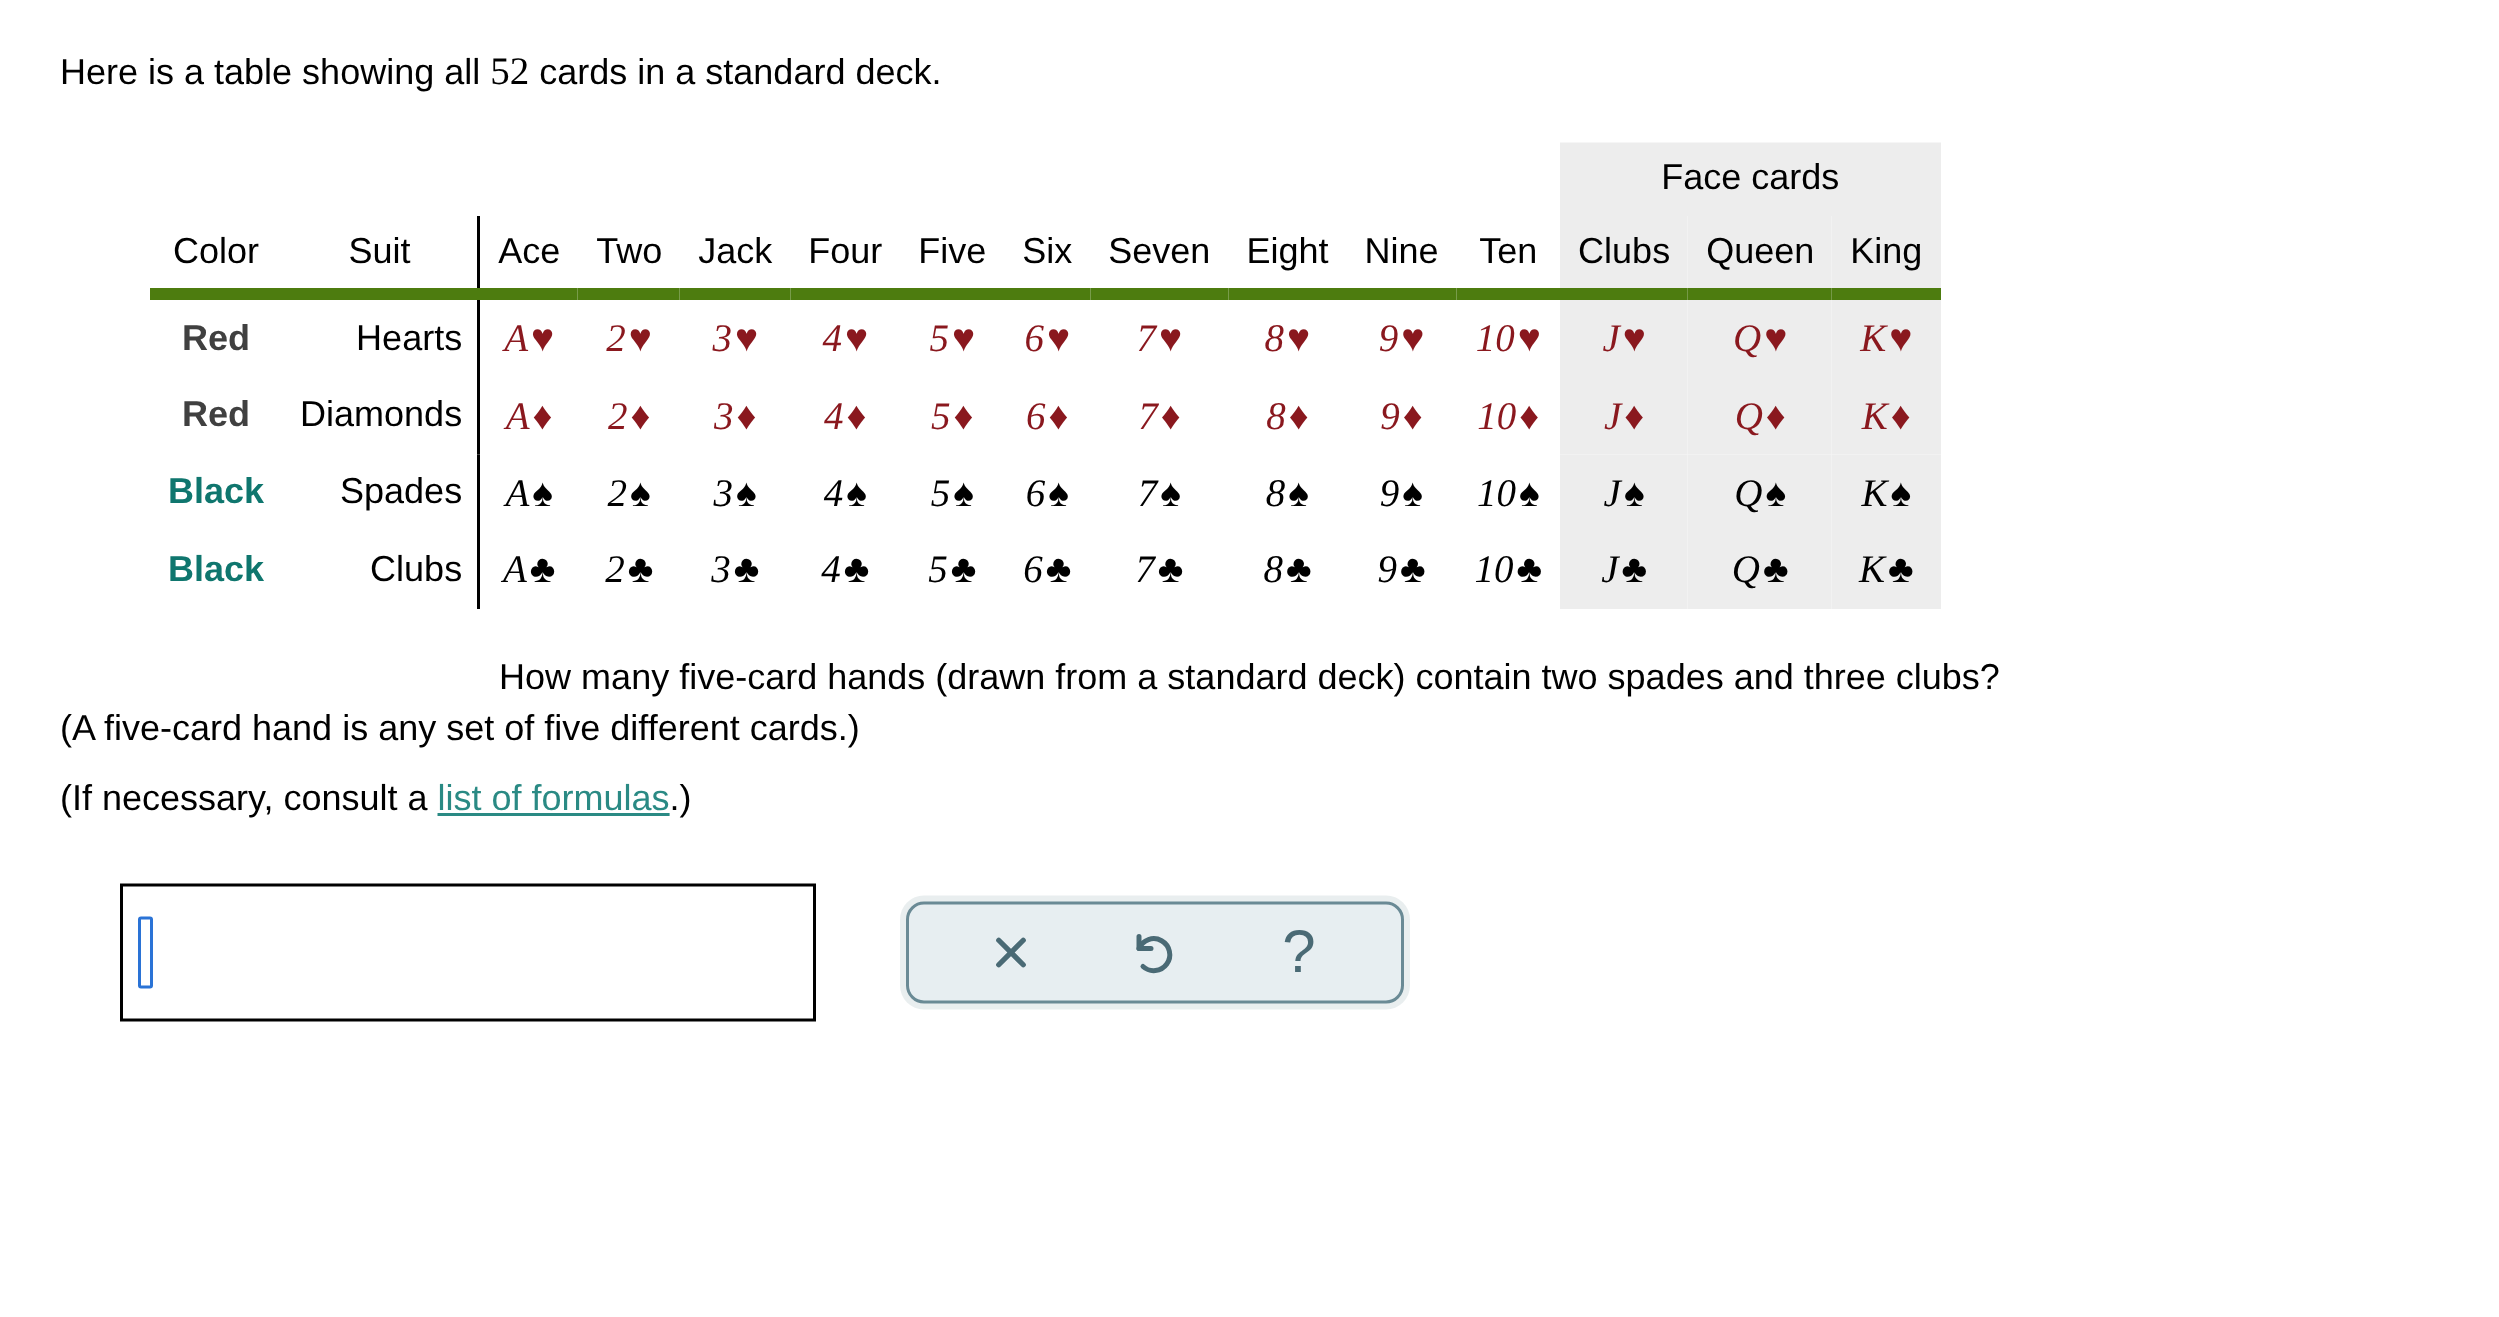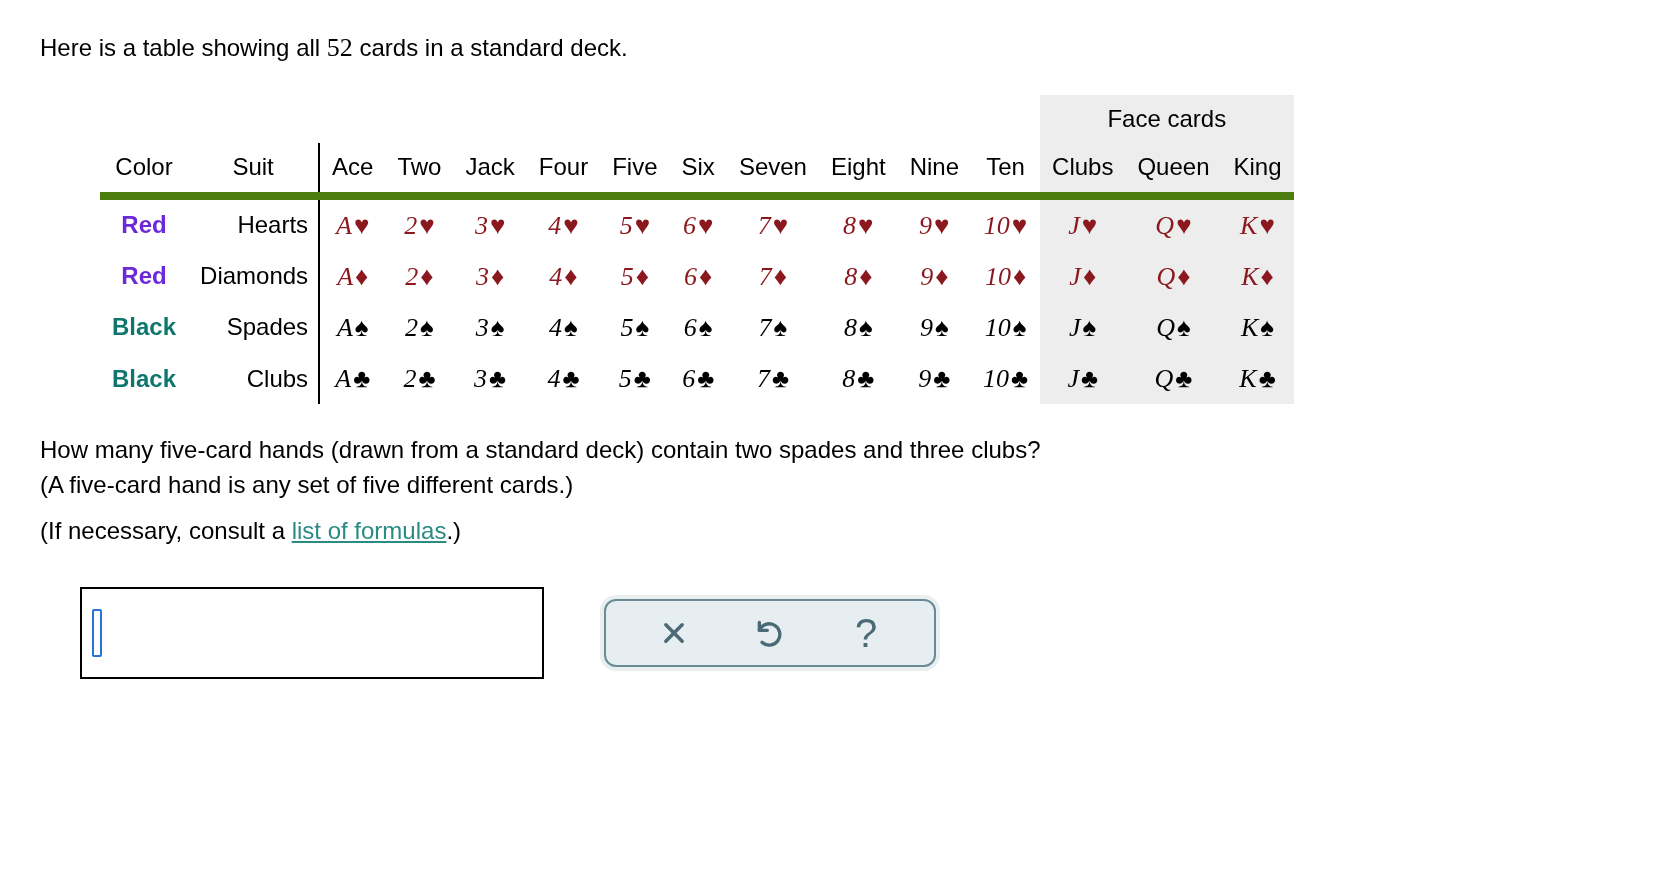--- a/index.html
+++ b/index.html
@@ -38,41 +38,41 @@
   .card-table tbody td.suit-cell  { text-align: right; padding-right: 10px; font-weight: normal; }
   .card-table thead tr.rank-header-row { border-bottom: 8px solid #4d7c0f; }
   .col-suit, .card-table tbody td.suit-cell { border-right: 2px solid #000; }
   .face-header {
     font-weight: bold;
     background: #ededed;
   }
   .card-table td.face-col, .card-table th.face-col {
     background: #ededed;
   }
-  .red-color { color: #6d28d9; }
+  .red-color { color: #404040; }
   .black-color { color: #0f766e; }
   .card-cell {
     font-weight: bold;
     white-space: nowrap;
   }
   .card-rank {
     font-family: "Times New Roman", serif;
     font-style: italic;
     font-size: 26px;
   }
   .card-suit-icon {
     font-style: normal;
     font-size: 26px;
     margin-left: 2px;
   }
   .red-card .card-rank { color: #8a181e; }
   .red-card .card-suit-icon { color: #8a181e; }
   .black-card .card-rank { color: #000; }
   .black-card .card-suit-icon { color: #000; }
-  .question { margin-top: 24px; }
+  .question { margin-top: 24px; text-align: center; }
   .question-line2 { margin-top: 2px; }
   .hint { margin-top: 14px; }
   .link {
     color: #2a8a84;
     text-decoration: underline;
     cursor: pointer;
   }
   .answer-row {
     display: flex;
     align-items: center;

